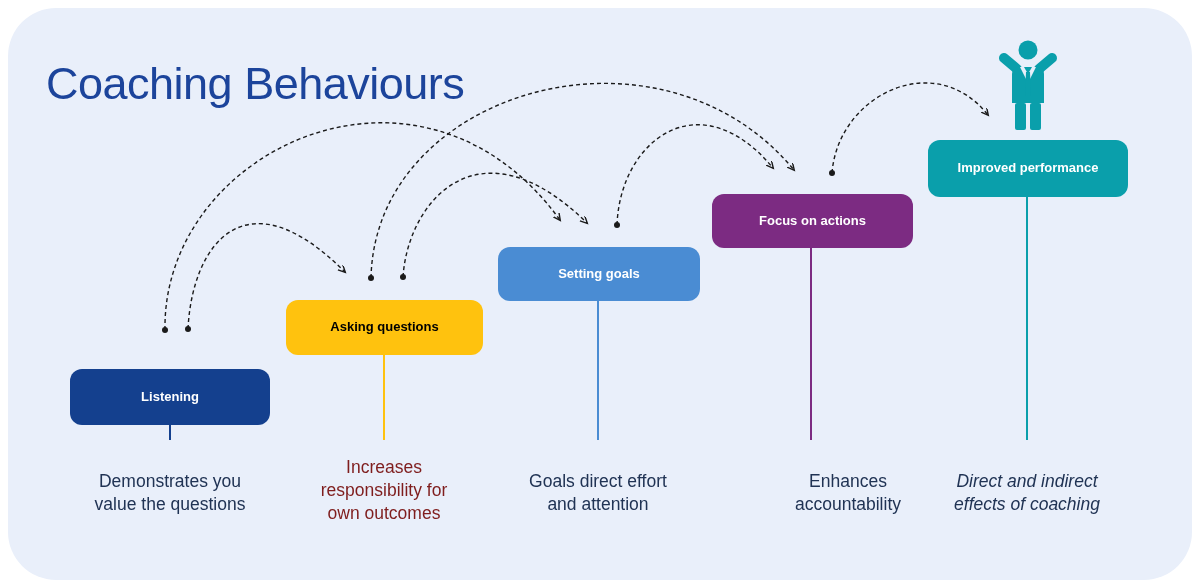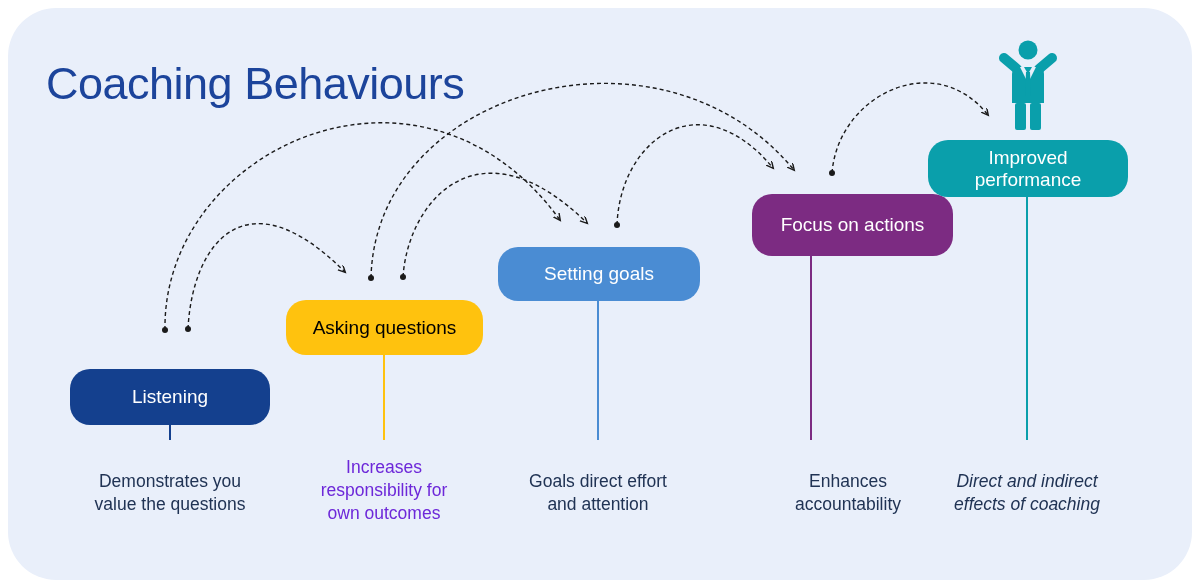--- a/index.html
+++ b/index.html
@@ -10,26 +10,26 @@
   .card{
     position:absolute;left:8px;top:8px;right:8px;bottom:8px;
     border-radius:48px;
   }
   .page-title{
     position:absolute;left:30px;top:42px;margin:16px;
     font-size:45px;font-weight:400;letter-spacing:-0.5px;
   }
   .box{
     position:absolute;display:flex;align-items:center;justify-content:center;
-    border-radius:20px;font-weight:400;font-size:19px;text-align:center;line-height:1.15;
+    border-radius:12px;font-weight:700;font-size:13px;text-align:center;line-height:1.15;
   }
   .b1{left:70px;top:353px;width:200px;height:56px}
   .b2{left:286px;top:300px;width:197px;height:55px}
   .b3{left:498px;top:247px;width:202px;height:54px}
-  .b4{left:752px;top:194px;width:201px;height:62px}
+  .b4{left:712px;top:194px;width:201px;height:54px}
   .b5{left:928px;top:140px;width:200px;height:57px}
   .b5 .box-label{max-width:160px;}
   .stem{position:absolute;width:2px;}
   .s1{left:169px;top:409px;height:31px}
   .s2{left:383px;top:355px;height:85px}
   .s3{left:597px;top:301px;height:139px}
   .s4{left:810px;top:248px;height:192px}
   .s5{left:1026px;top:197px;height:243px}
   .desc{
     position:absolute;text-align:center;font-size:17.5px;line-height:1.3;color:#203354;
@@ -86,21 +86,21 @@
     <span class="box-label">Improved performance</span>
   </div>
 
   <div class="stem s1" style="background: rgb(20, 64, 142);"></div>
   <div class="stem s2" style="background: rgb(255, 194, 14);"></div>
   <div class="stem s3" style="background: rgb(74, 140, 211);"></div>
   <div class="stem s4" style="background: rgb(124, 43, 130);"></div>
   <div class="stem s5" style="background: rgb(10, 159, 171);"></div>
 
   <div class="desc d1" style="color: rgb(32, 51, 84);">Demonstrates you value the questions</div>
-  <div class="desc d2" style="color: #6d28d9;">Increases responsibility for own outcomes</div>
+  <div class="desc d2" style="color: #7f1d1d;">Increases responsibility for own outcomes</div>
   <div class="desc d3" style="color: rgb(32, 51, 84);">Goals direct effort and attention</div>
   <div class="desc d4" style="color: rgb(32, 51, 84);">Enhances accountability</div>
   <div class="desc d5" style="color: rgb(32, 51, 84); font-style: italic;">Direct and indirect effects of coaching</div>
 
   <svg class="person" viewBox="0 0 76 106" style="color: rgb(10, 159, 171);">
     <g fill="currentColor">
       <circle cx="40" cy="22" r="9.5"></circle>
       <path d="M16,30 L29,41" stroke="currentColor" stroke-width="10" stroke-linecap="round" fill="none"></path>
       <path d="M64,30 L51,41" stroke="currentColor" stroke-width="10" stroke-linecap="round" fill="none"></path>
       <path d="M24,46 q0,-7 7,-7 h18 q7,0 7,7 v29 h-32 z"></path>

